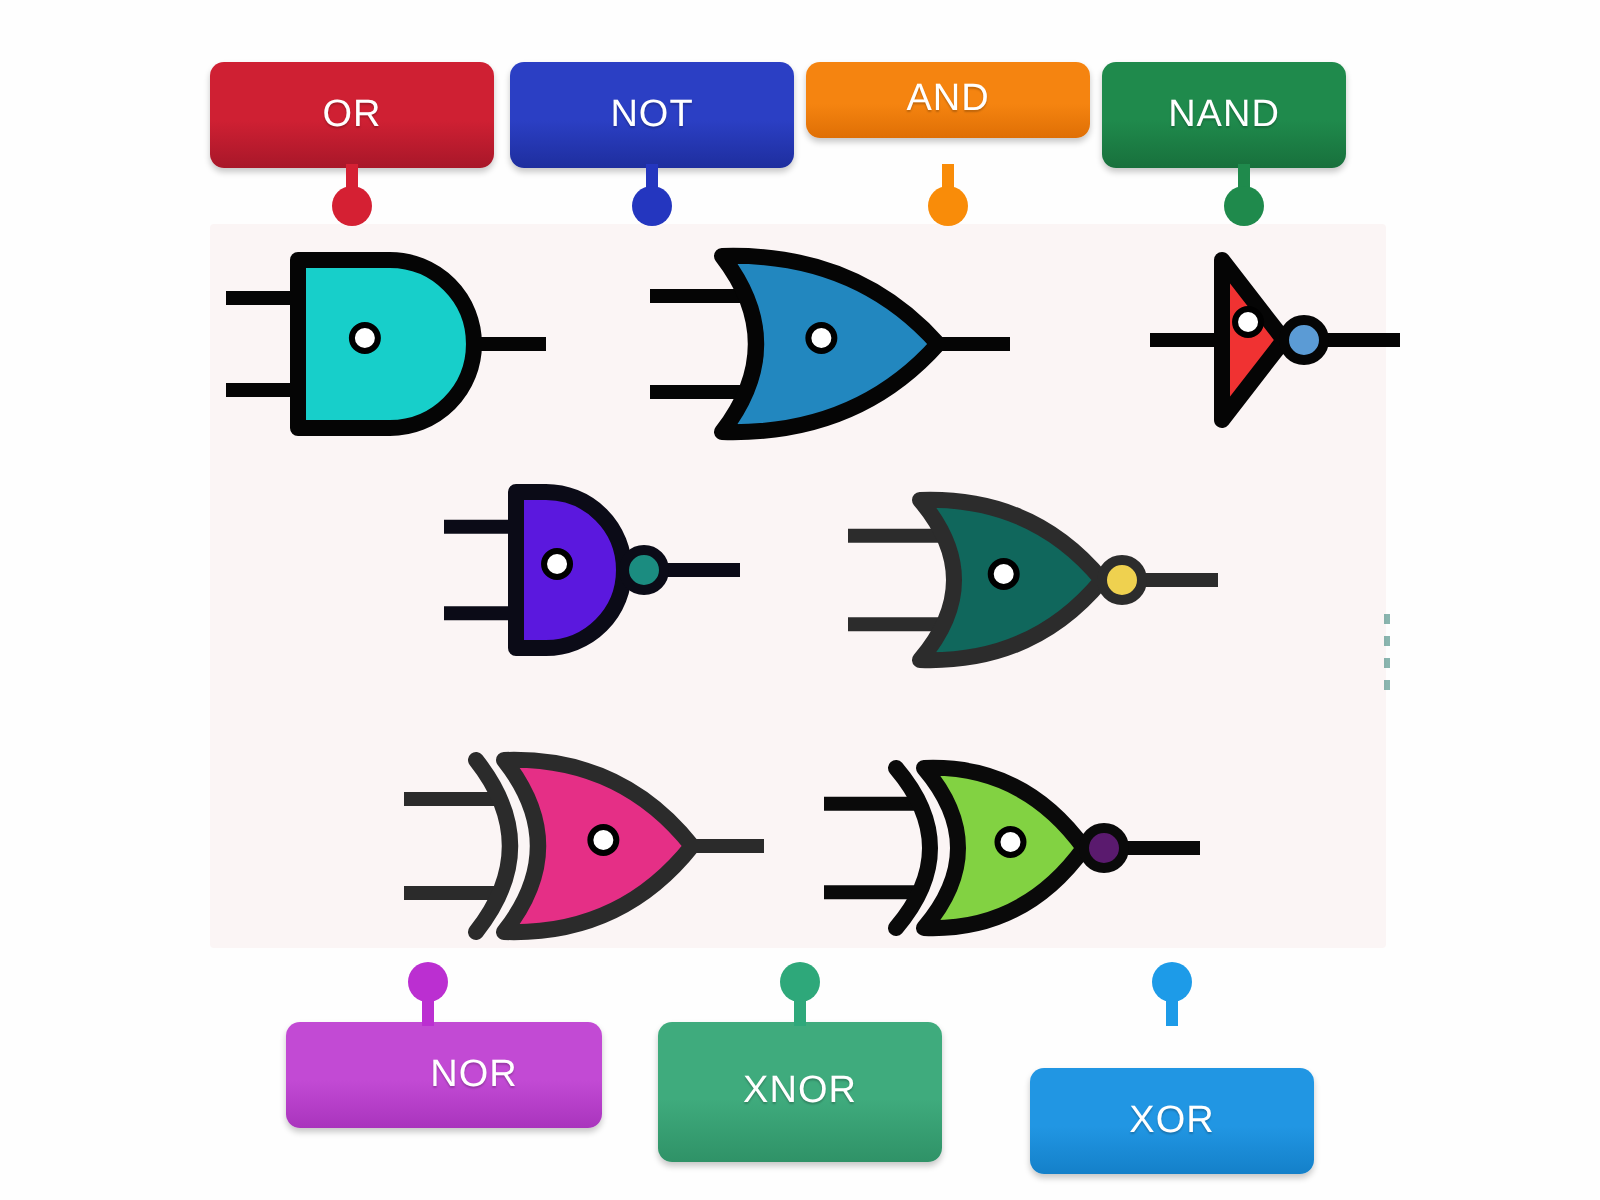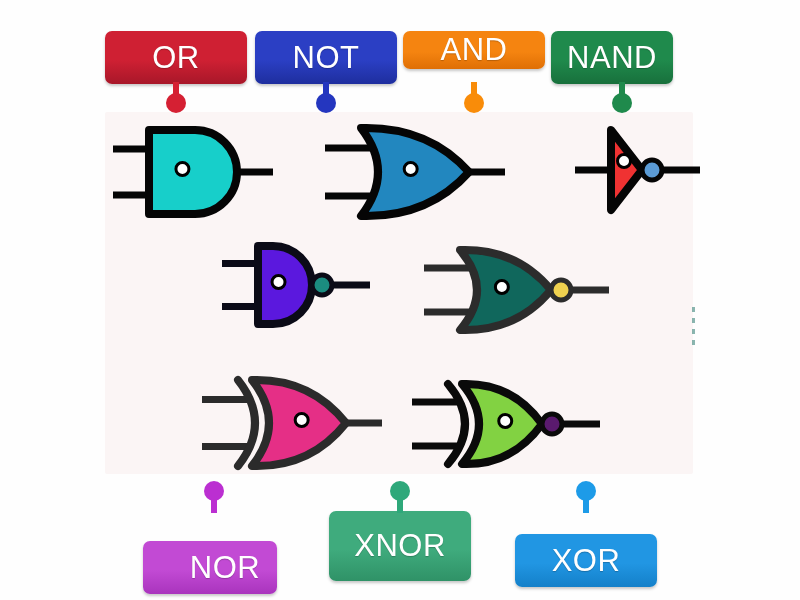--- a/index.html
+++ b/index.html
@@ -46,21 +46,21 @@
 
   
   .label-chip {
     position: absolute;
     display: flex;
     align-items: center;
     justify-content: center;
     border-radius: 7px;
     box-sizing: border-box;
     color: #ffffff;
-    font-size: 31px;
+    font-size: 19px;
     letter-spacing: 0.5px;
     text-shadow: 0 1px 1px rgba(0,0,0,0.22);
     box-shadow: 0 2px 3px rgba(0,0,0,0.22);
     user-select: none;
     cursor: move;
   }
   .label-chip .chip-text { pointer-events: none; }
 
   
   .pin {
@@ -178,21 +178,21 @@
             <line x1="150" y1="46" x2="188" y2="46" stroke="#0a0a0a" stroke-width="7" stroke-linecap="butt"></line>
             <circle cx="140" cy="46" r="10" fill="#5a1a6e" stroke="#0a0a0a" stroke-width="5"></circle>
             <circle cx="93.24000000000001" cy="43" r="6.5" fill="#ffffff" stroke="#000000" stroke-width="3" class="drop-dot"></circle>
           </svg>
           <div style="position: absolute; left: 84.24px; top: 34px; width: 18px; height: 18px; border-radius: 50%;"></div>
         </div>
       </div>
   </div>
 
   <div id="bottom-labels">
-      <div class="label-chip" style="left: 143px; top: 541px; width: 134px; height: 53px; background: linear-gradient(rgb(194, 74, 212) 0%, rgb(194, 74, 212) 55%, rgb(169, 52, 189) 100%); padding-left: 30px;">
+      <div class="label-chip" style="left: 143px; top: 511px; width: 158px; height: 53px; background: linear-gradient(rgb(194, 74, 212) 0%, rgb(194, 74, 212) 55%, rgb(169, 52, 189) 100%); padding-left: 30px;">
         <span class="chip-text">NOR</span>
       </div>
       <div class="label-chip" style="left: 329px; top: 511px; width: 142px; height: 70px; background: linear-gradient(rgb(63, 171, 125) 0%, rgb(63, 171, 125) 55%, rgb(47, 146, 103) 100%);">
         <span class="chip-text">XNOR</span>
       </div>
       <div class="label-chip" style="left: 515px; top: 534px; width: 142px; height: 53px; background: linear-gradient(rgb(33, 150, 227) 0%, rgb(33, 150, 227) 55%, rgb(20, 128, 201) 100%);">
         <span class="chip-text">XOR</span>
       </div>
     </div>
 

